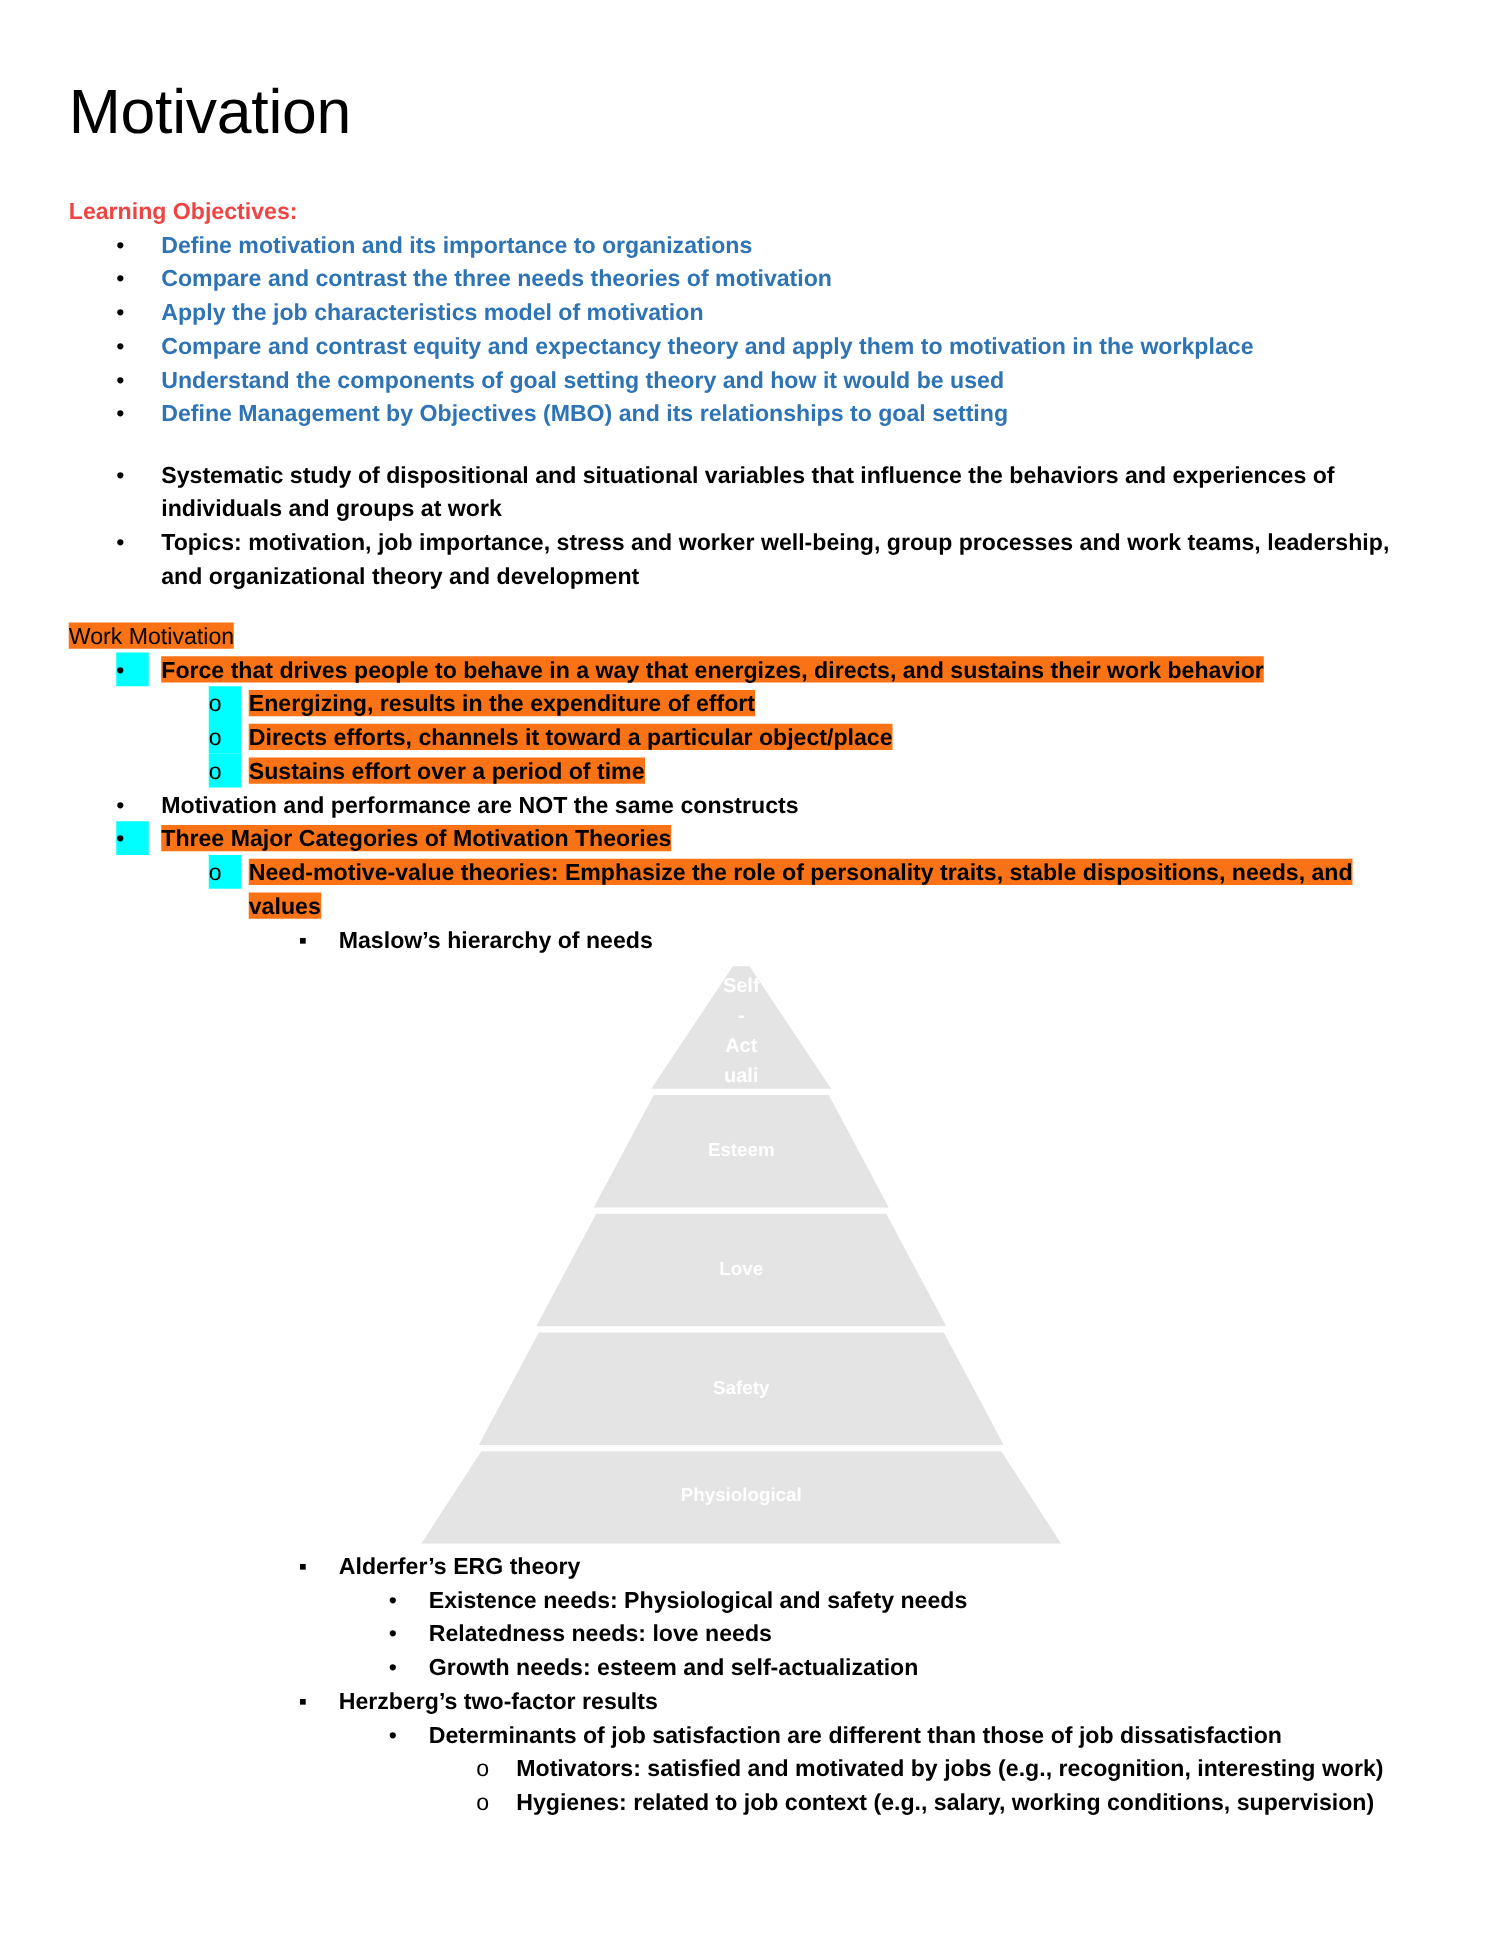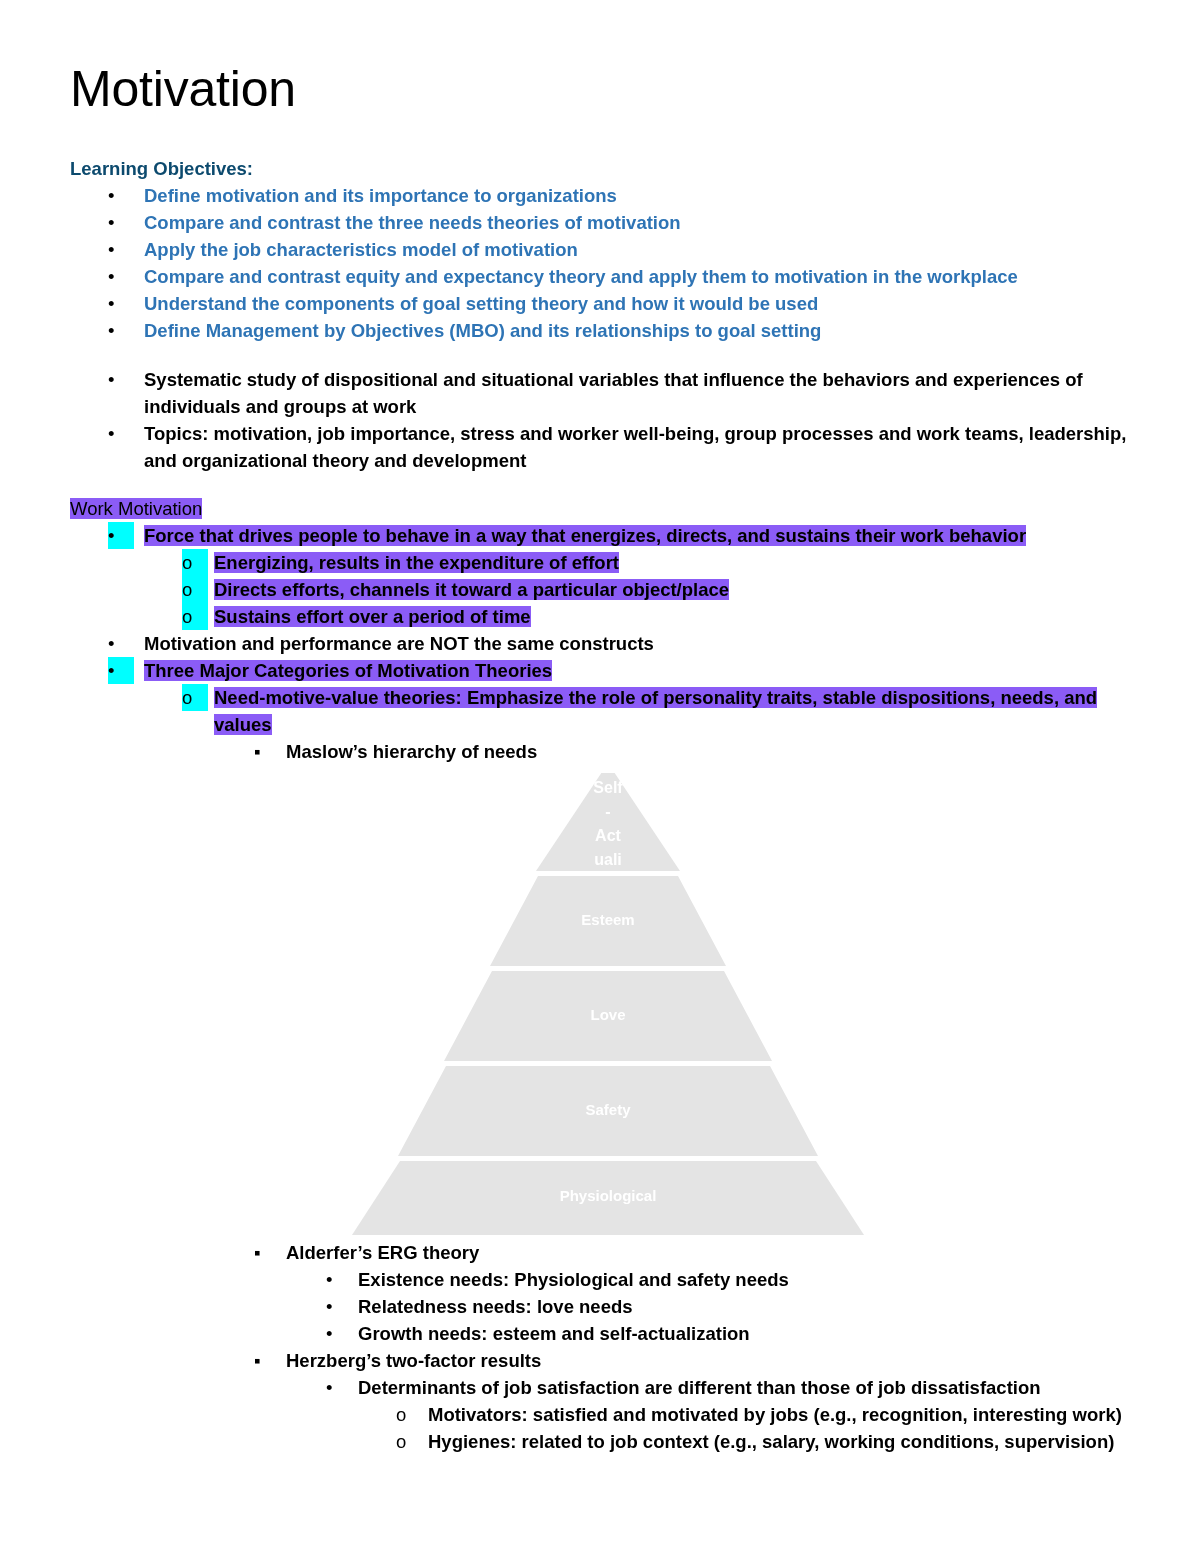--- a/index.html
+++ b/index.html
@@ -13,42 +13,42 @@
     font-family: "Liberation Sans", sans-serif;
     color: #000000;
     overflow: hidden;
   }
   .page {
     position: relative;
     width: 1200px;
     height: 1553px;
     background: #ffffff;
     box-sizing: border-box;
-    padding: 62px 70px 0 70px;
+    padding: 62px 70px 0 55px;
   }
 
   
   .doc-title {
     font-size: 50px;
     line-height: 1.08;
     font-weight: 400;
     letter-spacing: -0.2px;
     color: #000;
     margin: 0 0 40px 0;
   }
 
   
   .section-head {
     font-size: 18.5px;
     line-height: 26px;
     margin: 0;
     white-space: nowrap;
   }
   .section-head.blue {
-    color: #0c4a6e;
+    color: #ef4444;
     font-weight: bold;
   }
 
   
   ul.lvl1, ul.lvl2, ul.lvl3, ul.lvl4 {
     list-style: none;
     margin: 0;
     padding: 0;
   }
   li.item {
@@ -83,21 +83,21 @@
 
   .lvl4 > li.item { padding-left: 72px; }
   .lvl4 > li.item > .marker { left: 40px; }
 
   .blue-text { color: #2E74B5; }
   .blue-text .marker { color: #000; }
   .sp-md { height: 22px; }
 
   
   .hlspan {
-    background: #8b5cf6;
+    background: #f97316;
     box-decoration-break: clone;
     -webkit-box-decoration-break: clone;
   }
   .marker.hlspan { background: #00FFFF; }
 
   
   .pyramid-wrap {
     position: relative;
     width: 100%;
     height: 462px;

